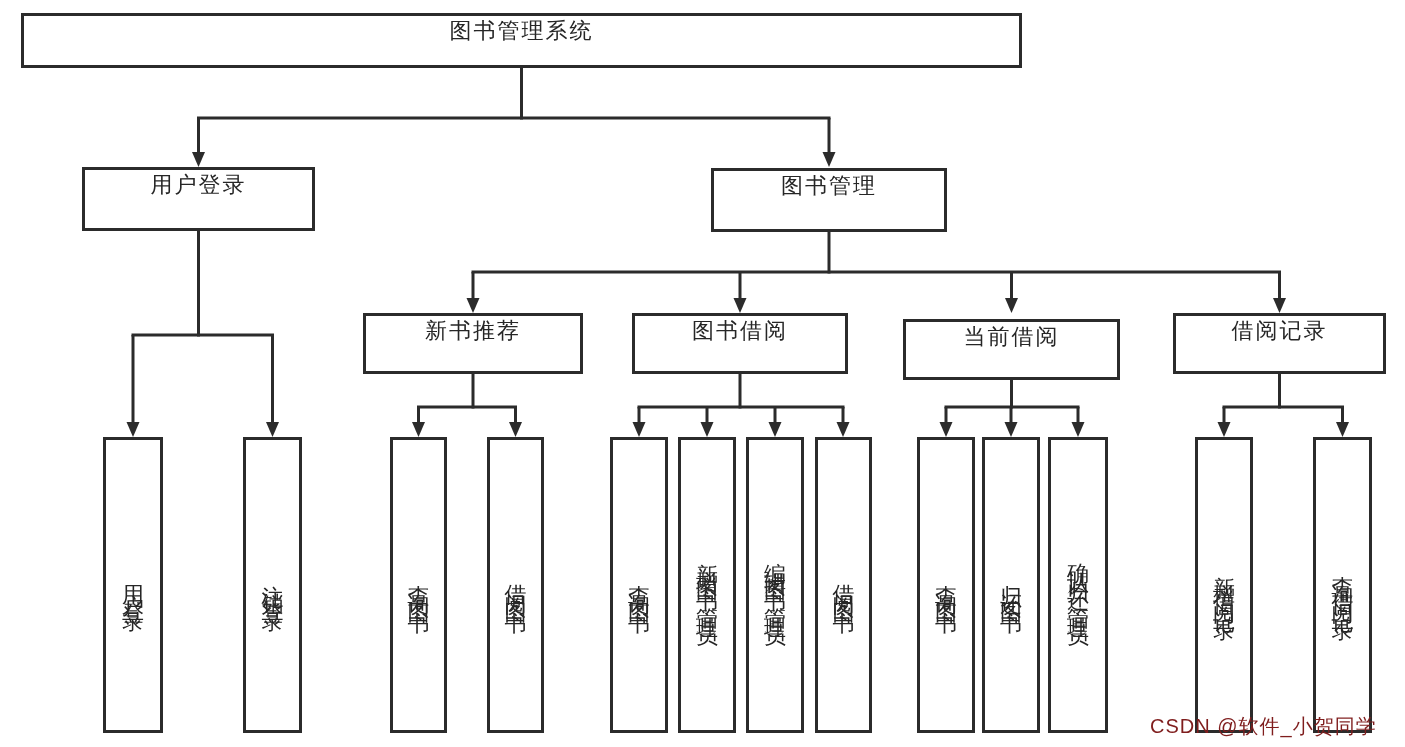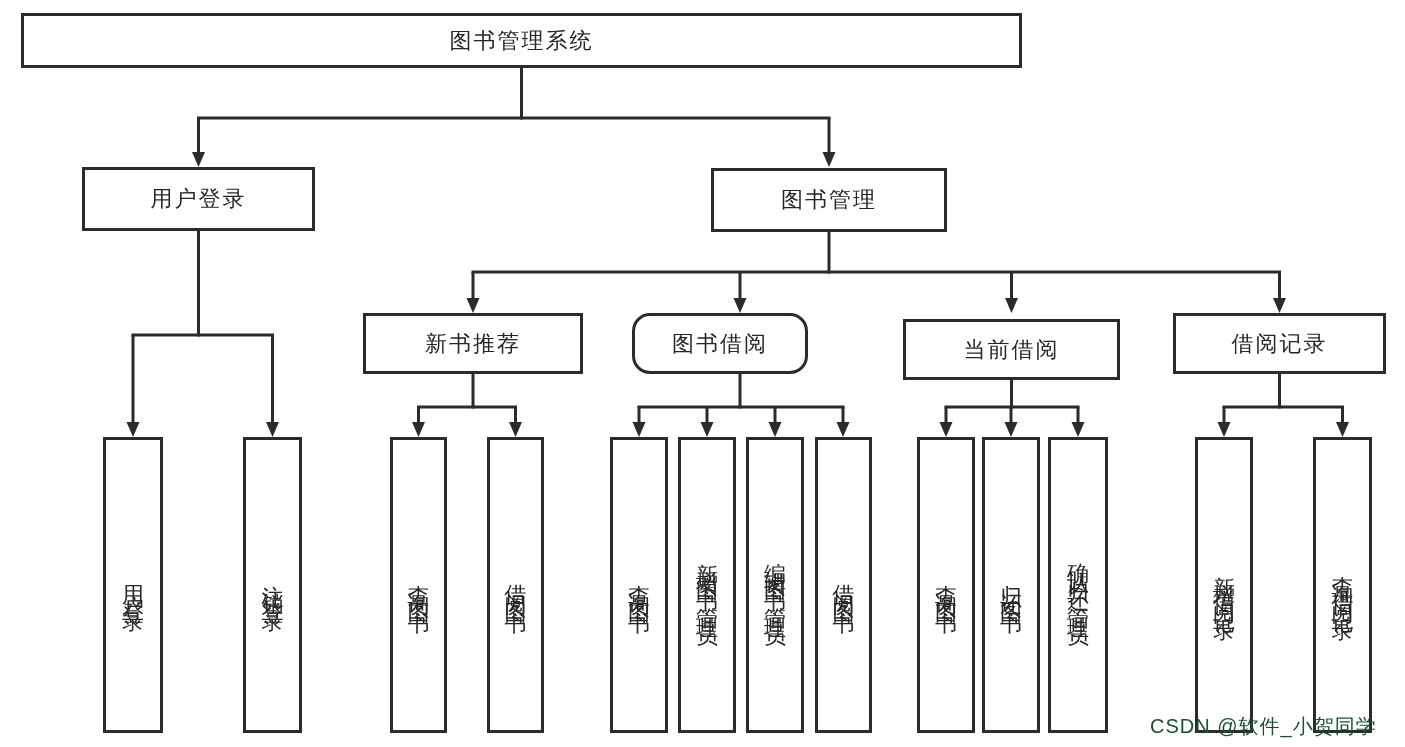--- a/index.html
+++ b/index.html
@@ -11,21 +11,20 @@
     font-family: "Liberation Sans", "DejaVu Sans", sans-serif;
     overflow: hidden;
   }
   #wires { position: absolute; left: 0; top: 0; width: 1405px; height: 747px; }
   .box {
     position: absolute;
     box-sizing: border-box;
     background: #ffffff;
     border: 3px solid #2b2b2b;
     display: flex;
-    align-items: center;
     justify-content: center;
     z-index: 2;
   }
   .box .lbl {
     font-size: 22px;
     color: #262626;
     letter-spacing: 2px;
     white-space: nowrap;
   }
   .vbox {
@@ -47,21 +46,21 @@
     color: #262626;
     letter-spacing: 9px;
     line-height: 1;
     white-space: nowrap;
   }
   .watermark {
     position: absolute;
     left: 1150px;
     top: 713px;
     font-size: 20px;
-    color: #14532d;
+    color: #7f1d1d;
     letter-spacing: 1px;
     z-index: 3;
     white-space: nowrap;
   }
 </style>
 </head>
 <body>
 
 <div id="canvas">
 
@@ -138,21 +137,21 @@
   <div class="box" style="left:82px; top:167px; width:233px; height:64px;">
     <span class="lbl">用户登录</span>
   </div>
   <div class="box" style="left:711px; top:168px; width:236px; height:64px;">
     <span class="lbl">图书管理</span>
   </div>
 
   <div class="box" style="left:363px; top:313px; width:220px; height:61px;">
     <span class="lbl">新书推荐</span>
   </div>
-  <div class="box" style="left:632px; top:313px; width:176px; height:61px;border-radius:18px;">
+  <div class="box" style="left:632px; top:313px; width:216px; height:61px;">
     <span class="lbl">图书借阅</span>
   </div>
   <div class="box" style="left:903px; top:319px; width:217px; height:61px;">
     <span class="lbl">当前借阅</span>
   </div>
   <div class="box" style="left:1173px; top:313px; width:213px; height:61px;">
     <span class="lbl">借阅记录</span>
   </div>
 
   <div class="vbox" style="left:103px; width:60px;">

